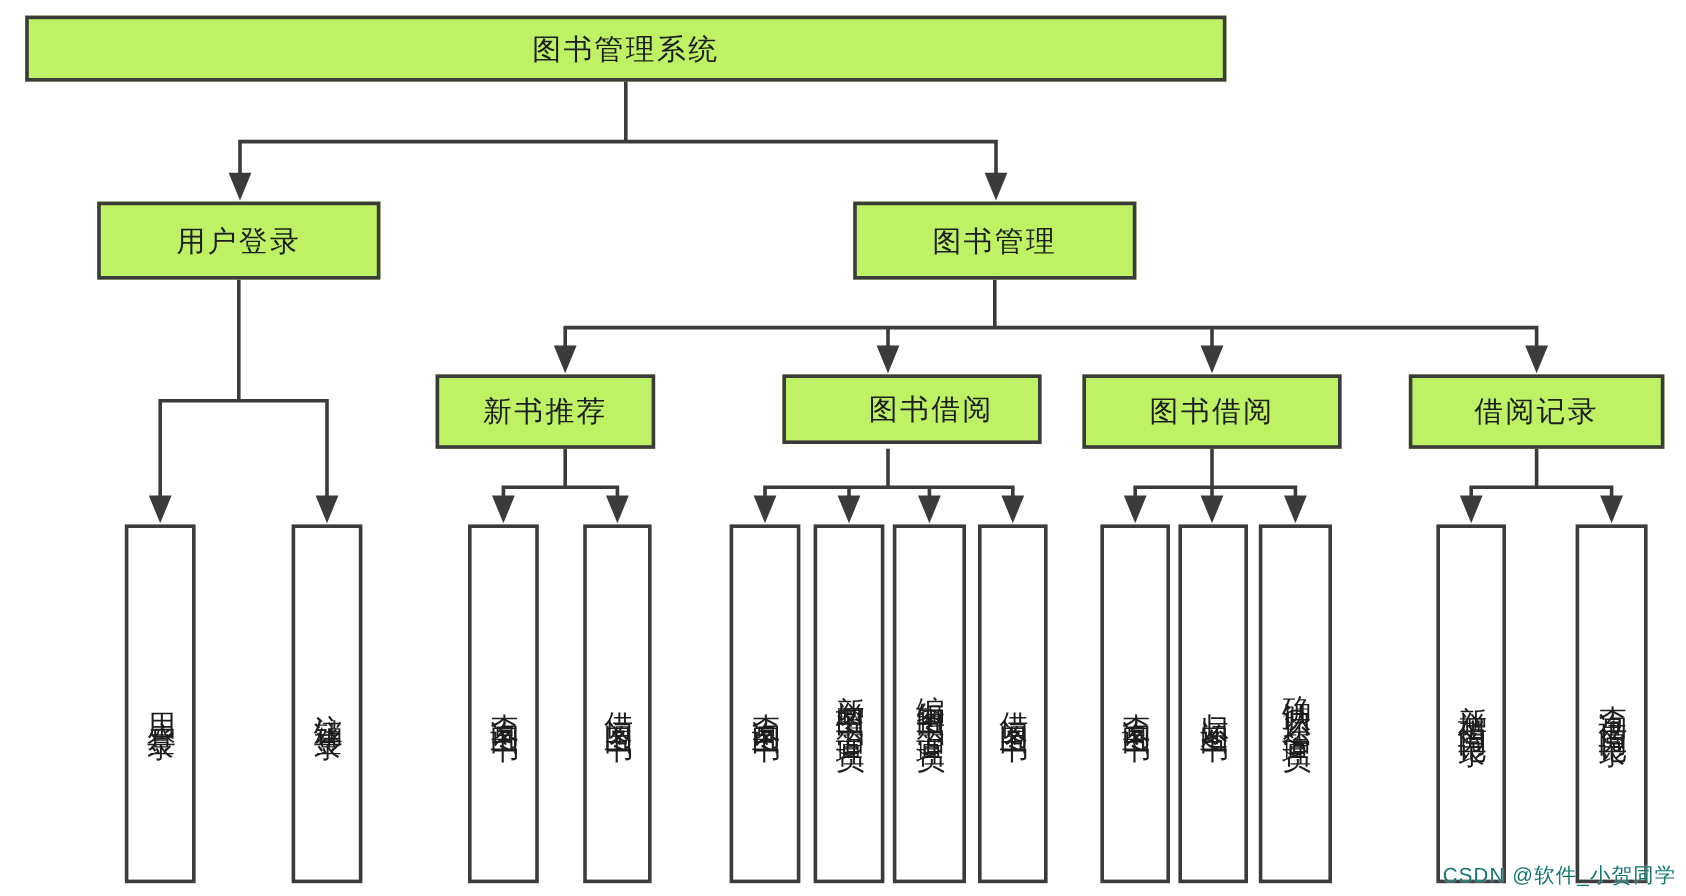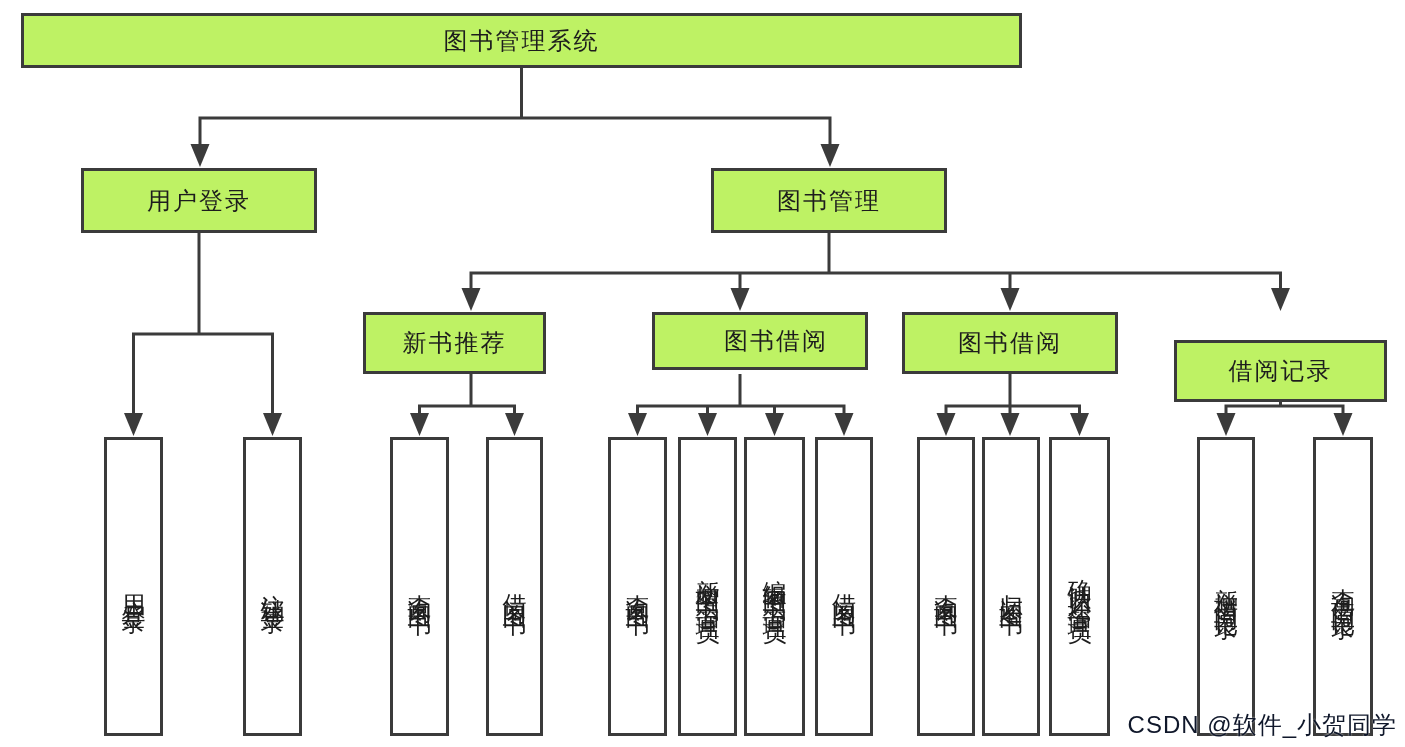--- a/index.html
+++ b/index.html
@@ -51,23 +51,23 @@
     text-orientation: mixed;
     font-size: 24px;
     line-height: 1;
     letter-spacing: 6px;
     white-space: nowrap;
   }
   .watermark {
     position: absolute;
     right: 8px;
     bottom: 6px;
-    font-size: 24px;
+    font-size: 17px;
     letter-spacing: 1px;
-    color: #0f172a;
+    color: #0f766e;
     text-shadow: 0 0 2px rgba(255,255,255,0.9);
     z-index: 5;
     white-space: nowrap;
     margin-left: 36px;
   }
 </style>
 </head>
 <body>
 
 <div class="canvas">
@@ -104,21 +104,21 @@
   </svg>
 
   <div class="node" style="left:21px; top:13px; width:1001px; height:55px;">图书管理系统</div>
 
   <div class="node" style="left:81px; top:168px; width:236px; height:65px;">用户登录</div>
   <div class="node" style="left:711px; top:168px; width:236px; height:65px;">图书管理</div>
 
   <div class="node" style="left:363px; top:312px; width:183px; height:62px;">新书推荐</div>
   <div class="node" style="left:652px; top:312px; width:216px; height:58px;padding-left:32px;">图书借阅</div>
   <div class="node" style="left:902px; top:312px; width:216px; height:62px;">图书借阅</div>
-  <div class="node" style="left:1174px; top:312px; width:213px; height:62px;margin-top:28px;">借阅记录</div>
+  <div class="node" style="left:1174px; top:312px; width:213px; height:62px;">借阅记录</div>
 
   <div class="leaf" style="left:104px; width:59px;">
     <span class="v">用户登录</span>
   </div>
   <div class="leaf" style="left:243px; width:59px;">
     <span class="v">注销登录</span>
   </div>
   <div class="leaf" style="left:390px; width:59px;">
     <span class="v">查询图书</span>
   </div>

